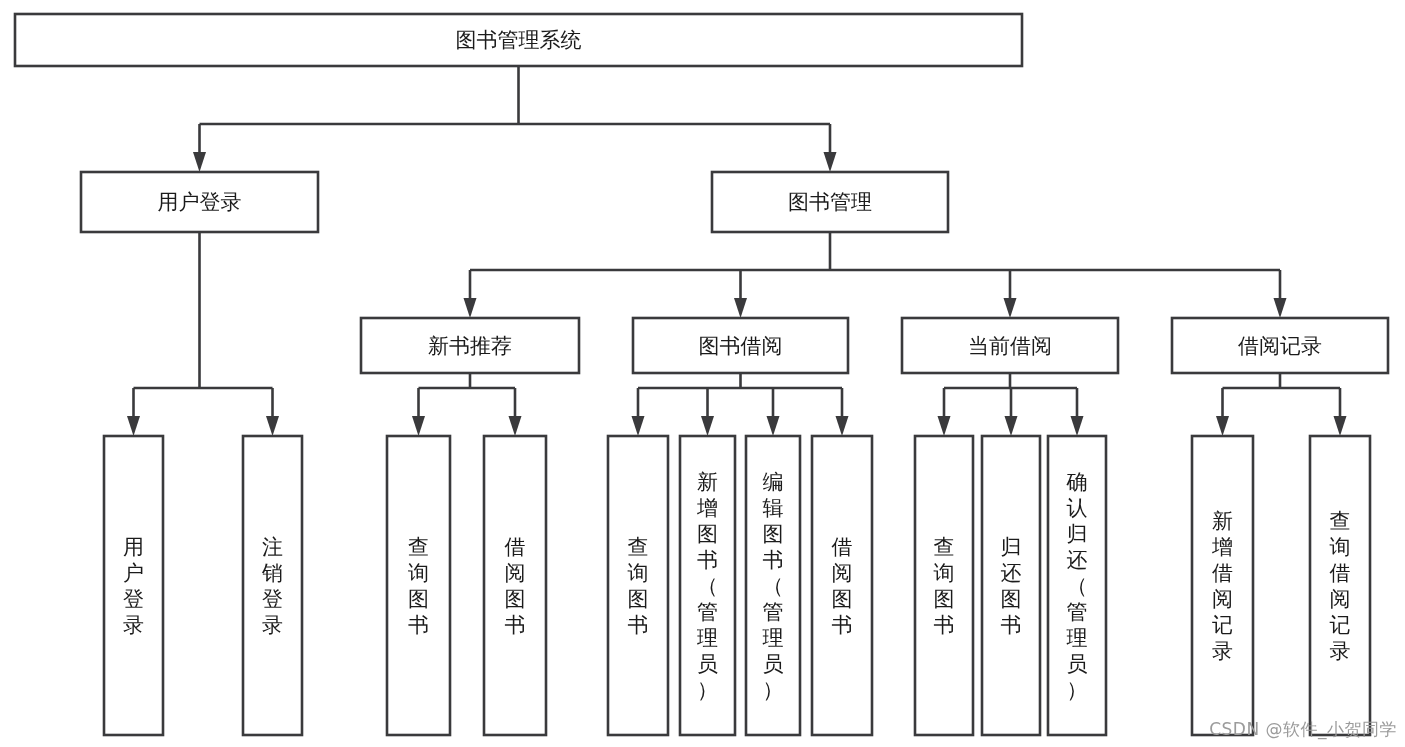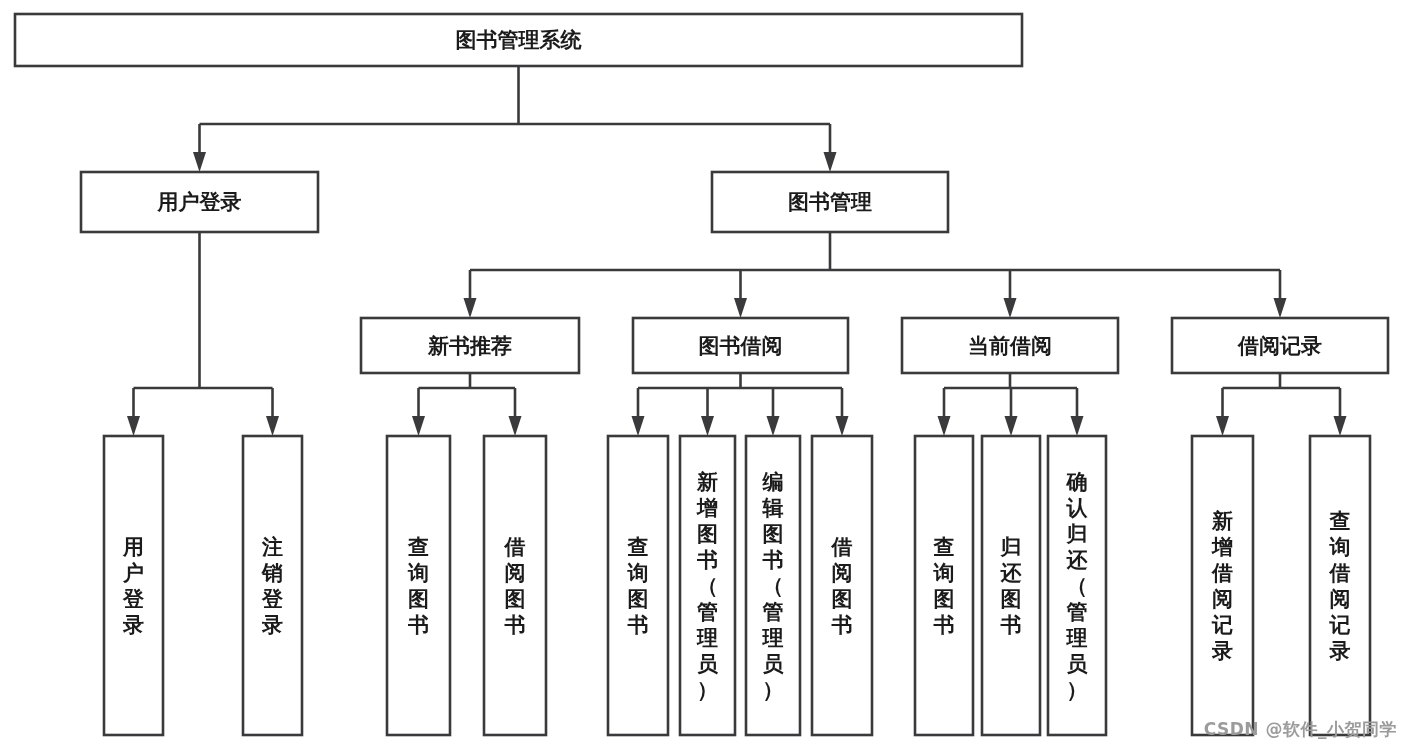--- a/index.html
+++ b/index.html
@@ -13,21 +13,20 @@
     height: 747px;
     font-family: "DejaVu Sans", "Liberation Sans", sans-serif;
     overflow: hidden;
     position: relative;
   }
   #diagram-root {
     position: relative;
     width: 1405px;
     height: 747px;
     background: #ffffff;
-    font-weight: bold;
   }
   svg.diagram-canvas {
     position: absolute;
     top: 0;
     left: 0;
     width: 1405px;
     height: 747px;
     display: block;
   }
   .node-box {

